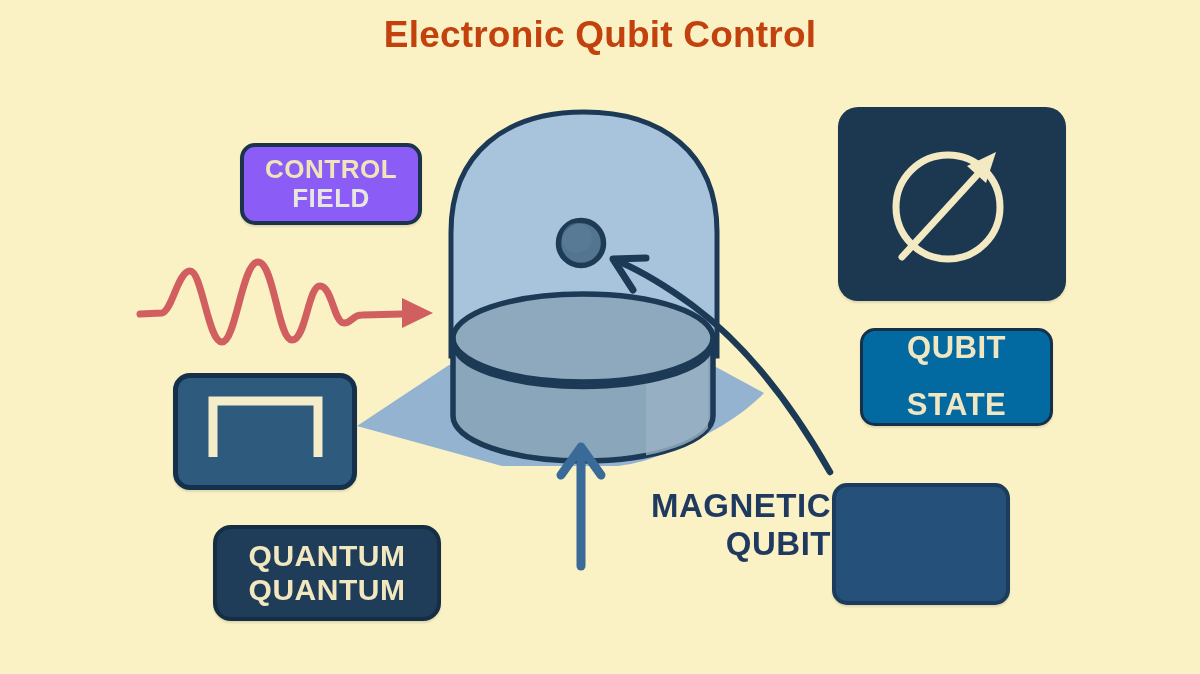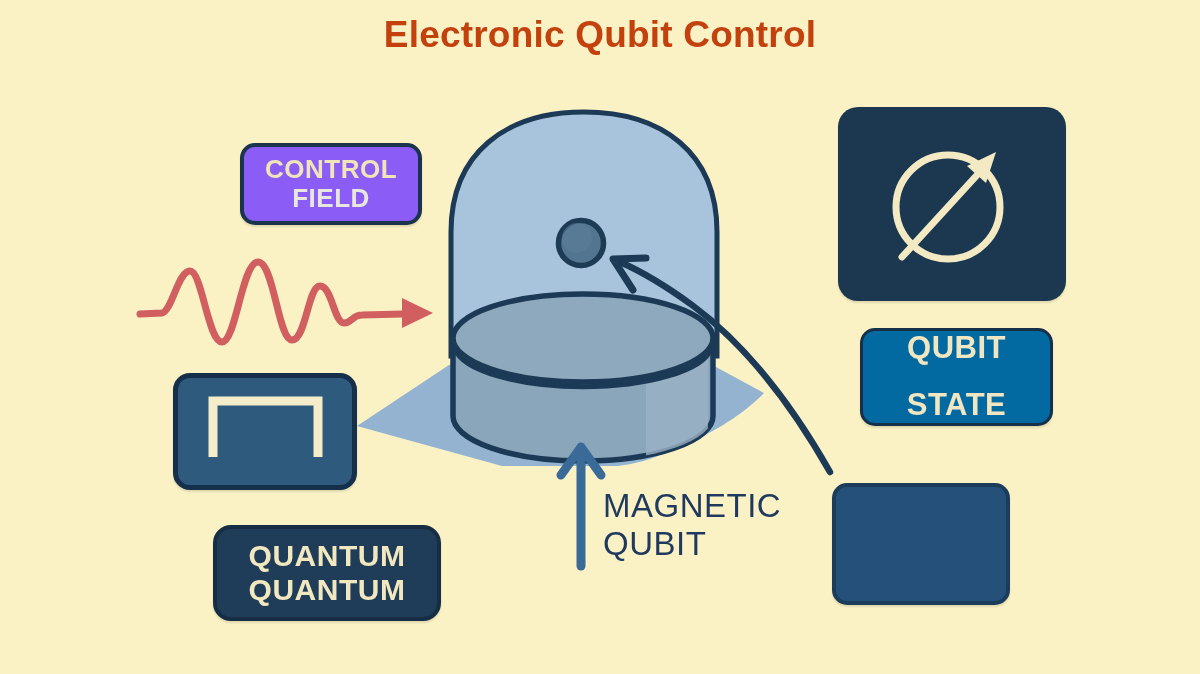--- a/index.html
+++ b/index.html
@@ -47,21 +47,21 @@
   .box-icon{
     left:838px;top:107px;width:228px;height:194px;
     background:#1C3850;border:0;border-radius:20px;
   }
   .box-empty{
     left:832px;top:483px;width:178px;height:122px;
     background:#24507A;border:4px solid #1B3C5B;
   }
   .magnetic{
     position:absolute;left:603px;top:487px;width:228px;
-    text-align:left;font-size:33px;font-weight:400;line-height:1.14;
+    text-align:right;font-size:33px;font-weight:700;line-height:1.14;
     color:#1F3A5E;letter-spacing:.5px;
   }
   .pulse-svg,.icon-svg{display:block;width:100%;height:100%;}
 </style>
 </head>
 <body>
 
 <div class="stage">
 
   <svg class="scene" width="1200" height="674" viewBox="0 0 1200 674">

